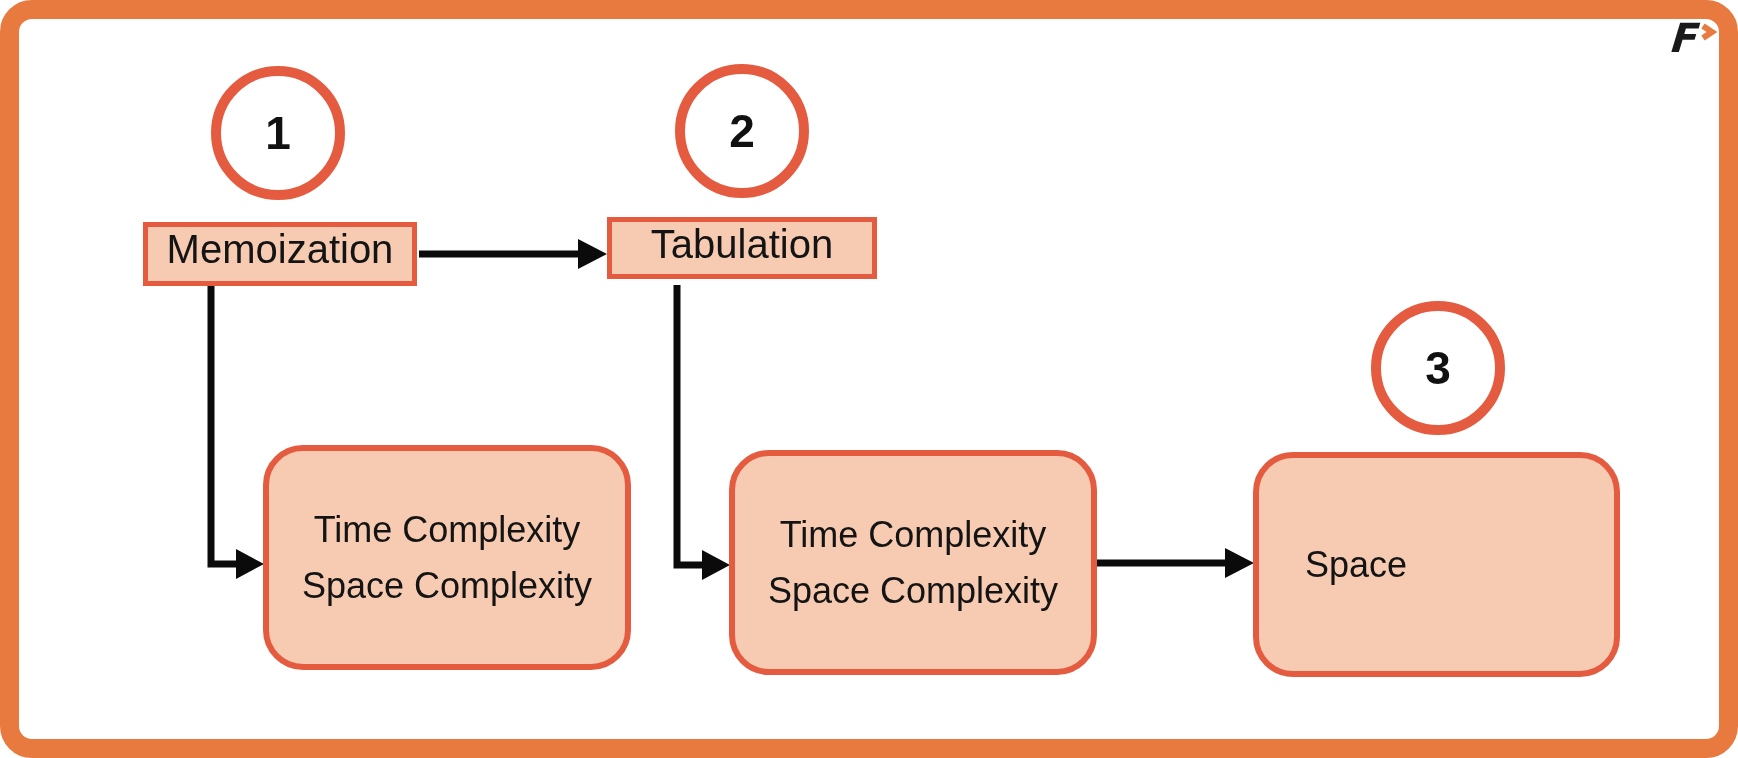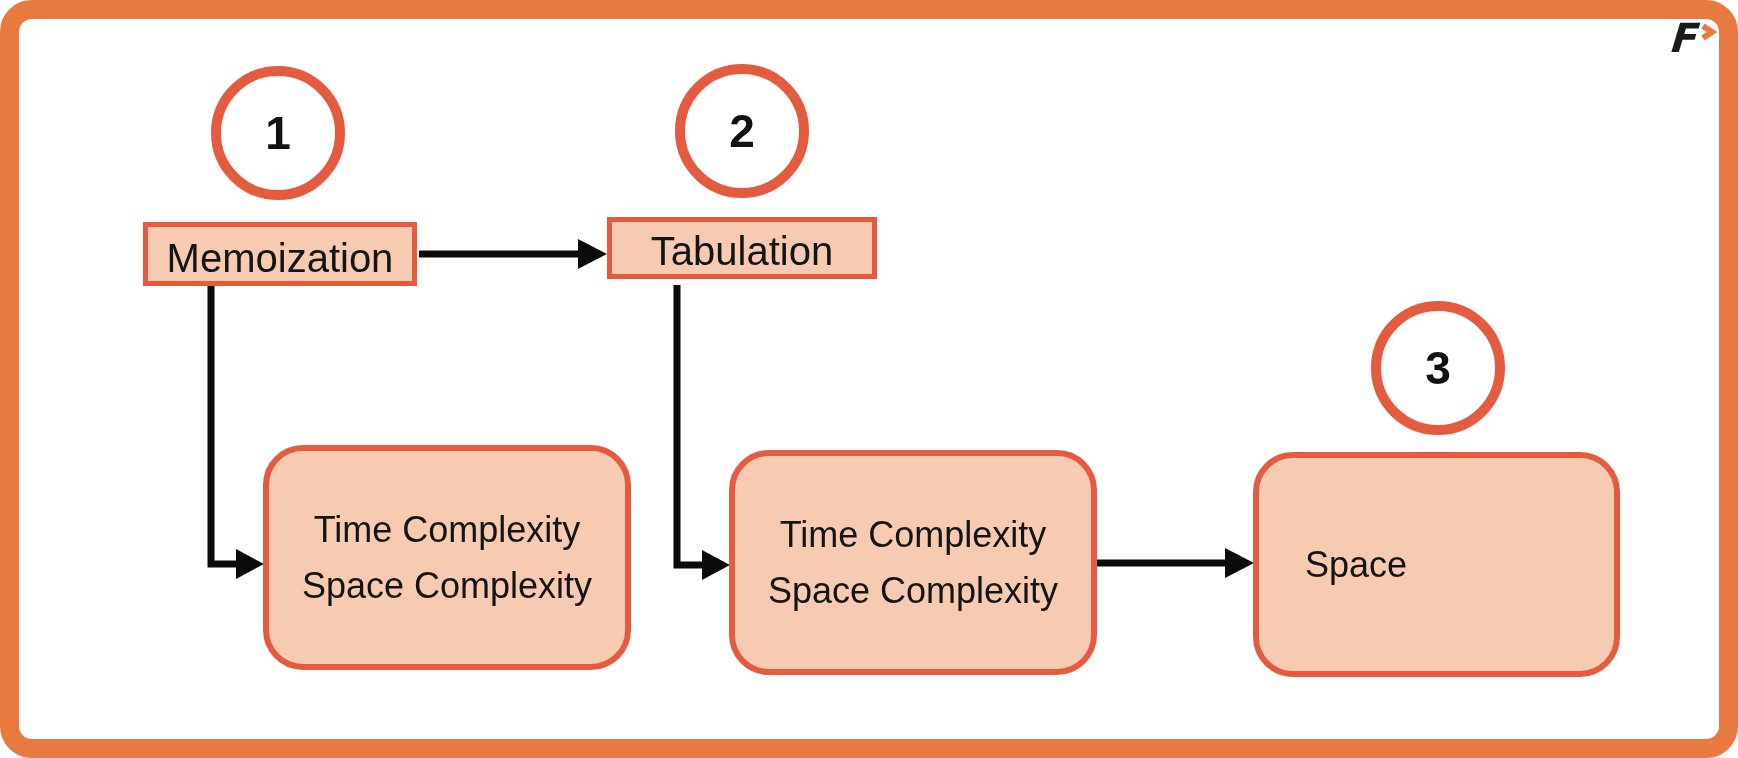--- a/index.html
+++ b/index.html
@@ -52,21 +52,21 @@
     font-size: 46px; font-weight: bold; color: #111111;
   }
   .step-1 { left: 211px; top: 66px; }
   .step-2 { left: 675px; top: 64px; }
   .step-3 { left: 1371px; top: 301px; }
   
   .node-small {
     position: absolute;
     border: 5px solid var(--shape-border-color);
     background: var(--shape-fill-color);
-    display: flex; align-items: flex-end; justify-content: center;
+    display: flex; align-items: flex-start; justify-content: center;
     font-size: 40px; color: var(--text-color);
   }
   .node-memoization { left: 143px; top: 222px; width: 274px; height: 64px; }
   .node-tabulation  { left: 607px; top: 217px; width: 270px; height: 62px; }
   
   .node-big {
     position: absolute;
     width: 368px; height: 225px;
     border: 6px solid var(--shape-border-color);
     background: var(--shape-fill-color);

